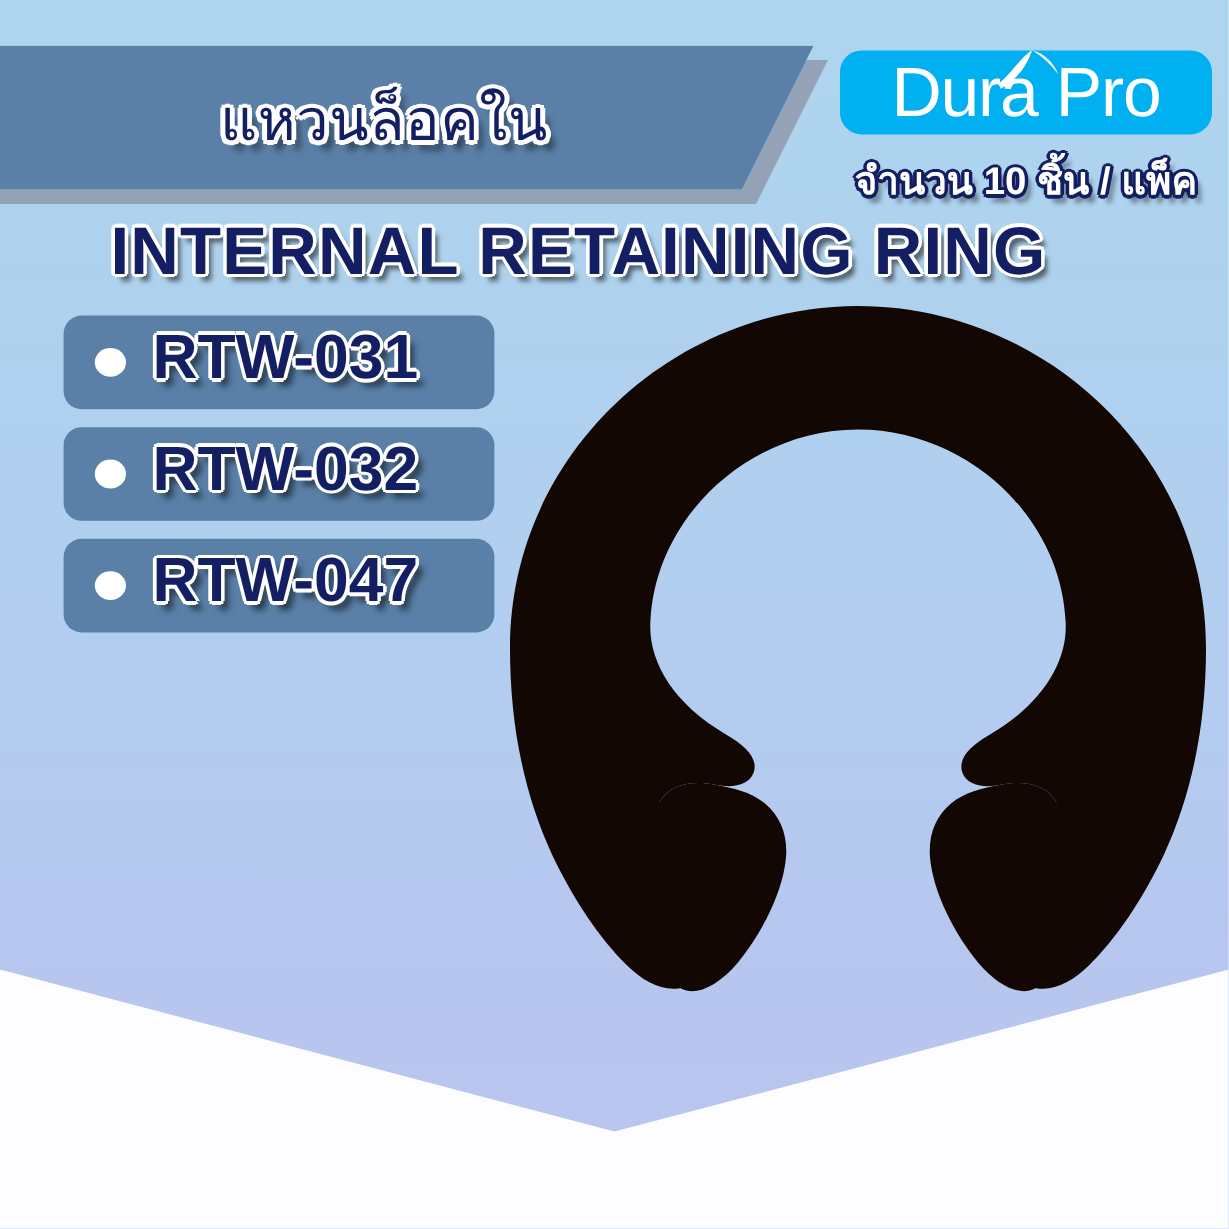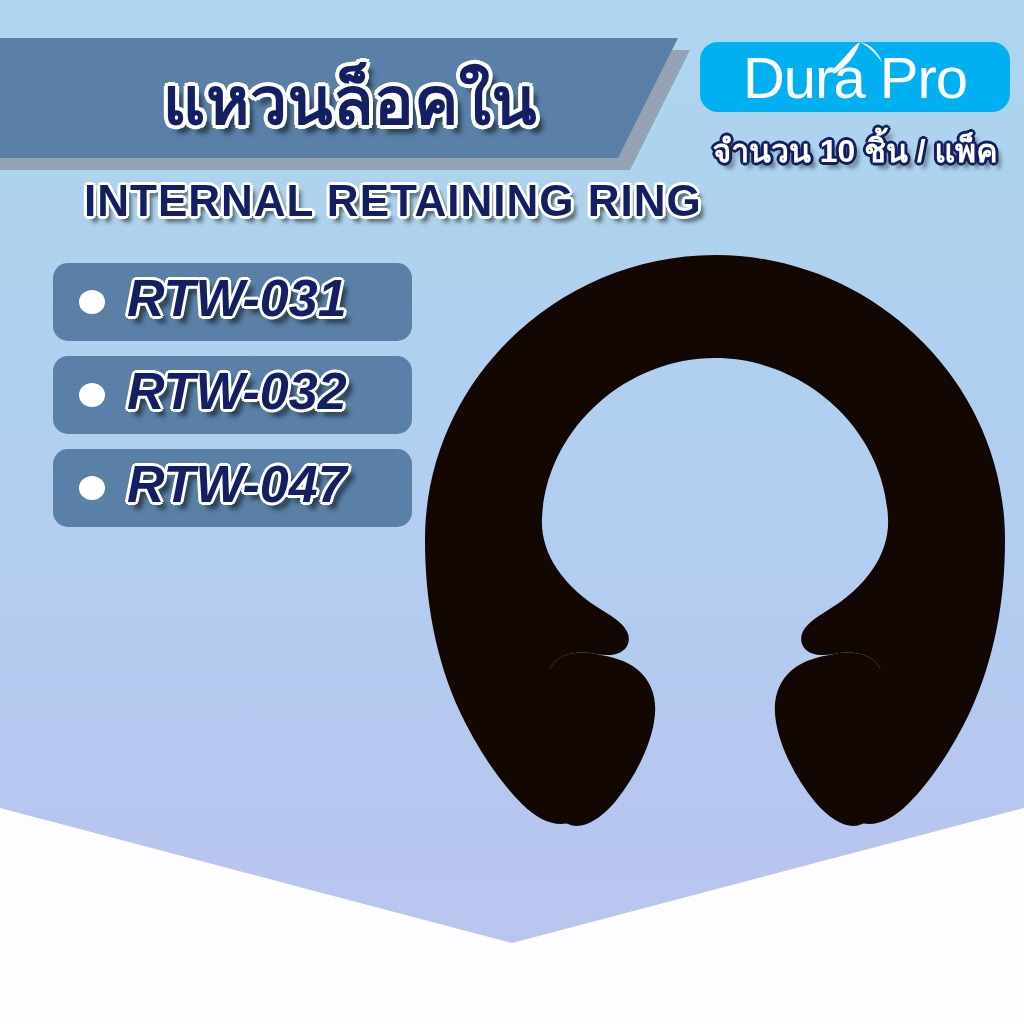--- a/index.html
+++ b/index.html
@@ -27,33 +27,32 @@
     clip-path:polygon(0 0, 700px 0, 640px 120px, 0 120px);
   }
   #banner{
     position:absolute;left:-12px;top:38px;width:690px;height:120px;
     background:#5a80a8;
     clip-path:polygon(0 0, 690px 0, 630px 120px, 0 120px);
   }
   #title-th{
     position:absolute;left:0;top:52px;width:640px;height:96px;
     display:flex;align-items:center;justify-content:center;
-    font-size:66px;font-weight:bold;letter-spacing:.5px;
+    font-size:48px;font-weight:normal;letter-spacing:.5px;
     color:#141f63;
     text-shadow:
       -3px 0 0 #fff, 3px 0 0 #fff, 0 -3px 0 #fff, 0 3px 0 #fff,
       -3px -3px 0 #fff, 3px -3px 0 #fff, -3px 3px 0 #fff, 3px 3px 0 #fff,
       -4px 0 0 #fff, 4px 0 0 #fff, 0 -4px 0 #fff, 0 4px 0 #fff,
       7px 8px 5px rgba(0,0,0,.55);
     white-space:nowrap;
-    margin-left:30px;
   }
   #title-en{
-    position:absolute;left:48px;top:176px;
-    font-size:44px;font-weight:bold;letter-spacing:1px;
+    position:absolute;left:56px;top:176px;
+    font-size:56px;font-weight:bold;letter-spacing:1px;
     color:#141f63;
     text-shadow:
       -2px 0 0 #fff, 2px 0 0 #fff, 0 -2px 0 #fff, 0 2px 0 #fff,
       -2px -2px 0 #fff, 2px -2px 0 #fff, -2px 2px 0 #fff, 2px 2px 0 #fff,
       -3px 0 0 #fff, 3px 0 0 #fff, 0 -3px 0 #fff, 0 3px 0 #fff,
       5px 6px 4px rgba(0,0,0,.55);
     white-space:nowrap;
     padding-left:36px;
   }
 
@@ -97,21 +96,20 @@
   .badge-label{
     position:absolute;left:74px;top:5px;
     font-size:52px;font-weight:bold;letter-spacing:0px;
     color:#141f63;
     text-shadow:
       -2px 0 0 #fff, 2px 0 0 #fff, 0 -2px 0 #fff, 0 2px 0 #fff,
       -2px -2px 0 #fff, 2px -2px 0 #fff, -2px 2px 0 #fff, 2px 2px 0 #fff,
       -3px 0 0 #fff, 3px 0 0 #fff, 0 -3px 0 #fff, 0 3px 0 #fff,
       6px 7px 5px rgba(0,0,0,.55);
     white-space:nowrap;
-    font-style:italic;
   }
 
   
   #product{position:absolute;left:400px;top:230px;width:624px;height:620px;}
 </style>
 </head>
 <body>
 
 <div id="stage">
 

